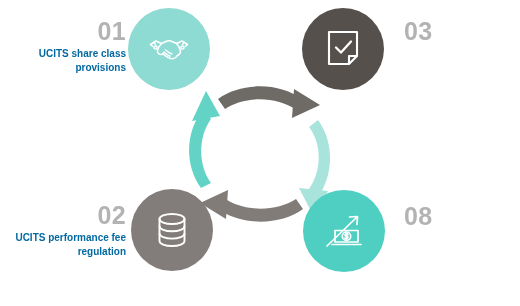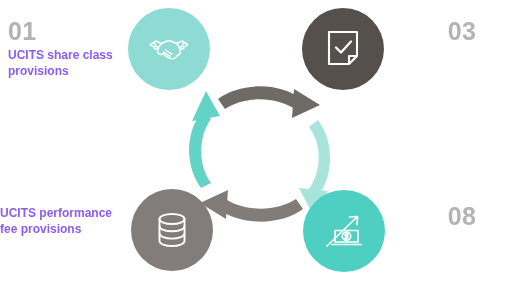--- a/index.html
+++ b/index.html
@@ -41,28 +41,28 @@
     z-index: 4;
   }
   .step-number {
     font-size: 25px;
     font-weight: bold;
     color: #b3b3b3;
     line-height: 1.05;
     letter-spacing: 0.3px;
   }
   .step-title {
-    font-size: 12px;
+    font-size: 10px;
     font-weight: bold;
-    color: #8b5cf6;
+    color: #0369a1;
     line-height: 1.35;
     margin-top: 3px;
   }
-  .align-right { text-align: left; }
-  .align-left  { text-align: center; }
+  .align-right { text-align: right; }
+  .align-left  { text-align: left; }
 
   #label-01 { left: 8px;   top: 18px;  width: 118px; }
   #label-02 { left: 0px;   top: 202px; width: 126px; }
   #label-03 { left: 404px; top: 18px;  width: 116px; }
   #label-04 { left: 404px; top: 203px; width: 116px; }
 
   
   #arrow-ring {
     position: absolute;
     left: 168px;
@@ -171,21 +171,22 @@
       </g>
     </svg>
   </div>
 
   <div id="label-01" class="label-block align-right">
     <div class="step-number">01</div>
     <div class="step-title">UCITS share class provisions</div>
   </div>
 
   <div id="label-02" class="label-block align-right">
-    <div class="step-title">UCITS performance fee provisions</div>
+    <div class="step-number">02</div>
+    <div class="step-title">UCITS performance fee regulation</div>
   </div>
 
   <div id="label-03" class="label-block align-left">
     <div class="step-number">03</div>
   </div>
 
   <div id="label-04" class="label-block align-left">
     <div class="step-number">08</div>
   </div>
 

